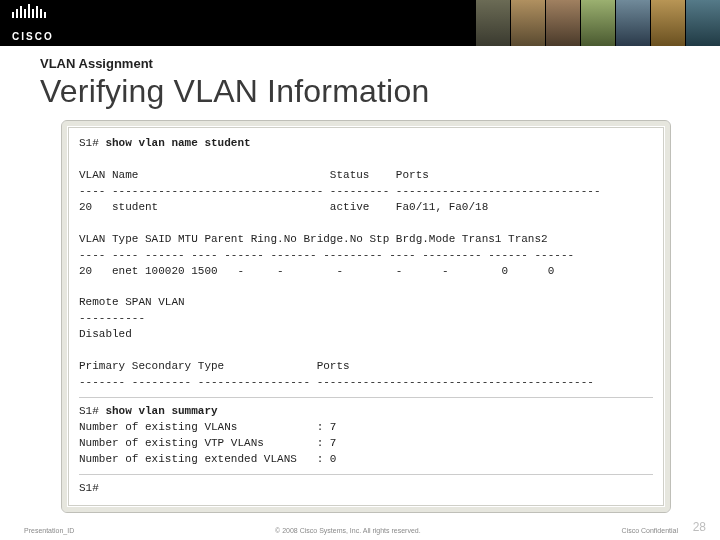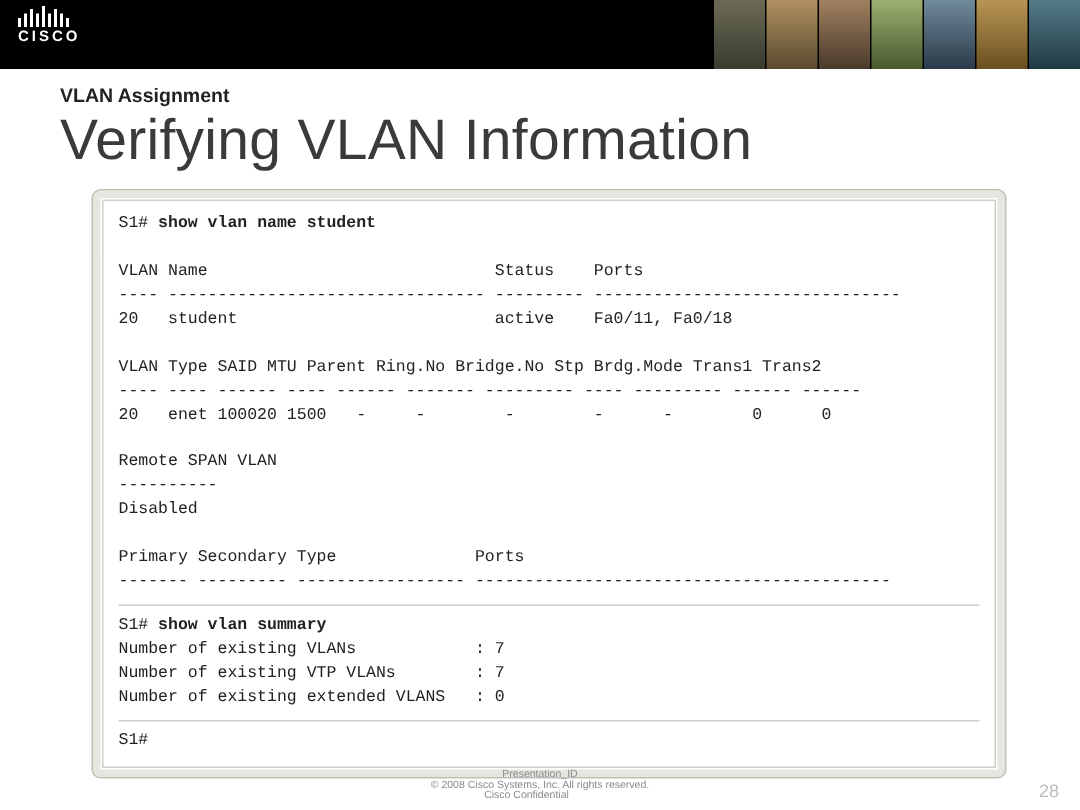--- a/index.html
+++ b/index.html
@@ -10,42 +10,42 @@
   .logo-bars span { display: block; width: 2px; background: #fff; }
   .logo-bars span:nth-child(1){height:6px}
   .logo-bars span:nth-child(2){height:9px}
   .logo-bars span:nth-child(3){height:12px}
   .logo-bars span:nth-child(4){height:9px}
   .logo-bars span:nth-child(5){height:14px}
   .logo-bars span:nth-child(6){height:9px}
   .logo-bars span:nth-child(7){height:12px}
   .logo-bars span:nth-child(8){height:9px}
   .logo-bars span:nth-child(9){height:6px}
-  .logo-text { font-size: 10px; letter-spacing: 2px; font-weight: bold; margin-top: 1px; }
+  .logo-text { font-size: 10px; letter-spacing: 2px; font-weight: bold; margin-top: 13px; }
   .people { display: flex; height: 46px; align-items: stretch; }
   .people div { width: 34px; margin-left: 1px; }
   .p1{background:linear-gradient(#6b6b55,#3a3a2f)}
   .p2{background:linear-gradient(#b09060,#5a4a30)}
   .p3{background:linear-gradient(#a08060,#4a3a2a)}
   .p4{background:linear-gradient(#9bb070,#4a5a30)}
   .p5{background:linear-gradient(#708a9a,#2a3a4a)}
   .p6{background:linear-gradient(#b89555,#6a5020)}
   .p7{background:linear-gradient(#557a88,#203a44)}
 
   .content { padding: 10px 28px 0 40px; }
   .kicker { font-size: 13px; font-weight: bold; color: #222; }
-  .title { font-size: 38px; font-weight: normal; color: #3a3a3a; margin-top: 2px; letter-spacing: 0.2px; }
+  .title { font-size: 32px; font-weight: normal; color: #3a3a3a; margin-top: 2px; letter-spacing: 0.2px; }
 
   .terminal-wrap { margin: 10px auto 0 auto; width: 610px; border-radius: 23px; }
   .terminal { border: 1px solid #bfbfb8; border-radius: 6px; background: #fff; padding: 6px; box-shadow: inset 0 0 0 5px #e6e6de; }
   .terminal-inner { border: 1px solid #cfcfc8; padding: 8px 10px; font-family: "Courier New", monospace; font-size: 11px; line-height: 1.45; color: #222; white-space: pre; overflow: hidden; }
   .bold { font-weight: bold; }
   hr.sep { border: none; border-top: 1px solid #ccc; margin: 6px 0; }
 
-  .footer { position: absolute; bottom: 6px; left: 0; width: 100%; padding: 0 24px; display: flex; align-items: center; font-size: 7px; color: #8a8a8a; flex-direction: column; }
+  .footer { position: absolute; bottom: 6px; left: 0; width: 100%; padding: 0 24px; display: flex; align-items: center; font-size: 7px; color: #8a8a8a; }
   .footer .fl { flex: 0 0 auto; }
   .footer .fc { flex: 1; text-align: center; }
   .footer .fr { flex: 0 0 auto; margin-right: 18px; }
   .footer .pg { position: absolute; right: 14px; bottom: 0; font-size: 12px; color: #bdbdbd; }
 </style>
 </head>
 <body>
 
 <div class="header">
   <div class="logo">

